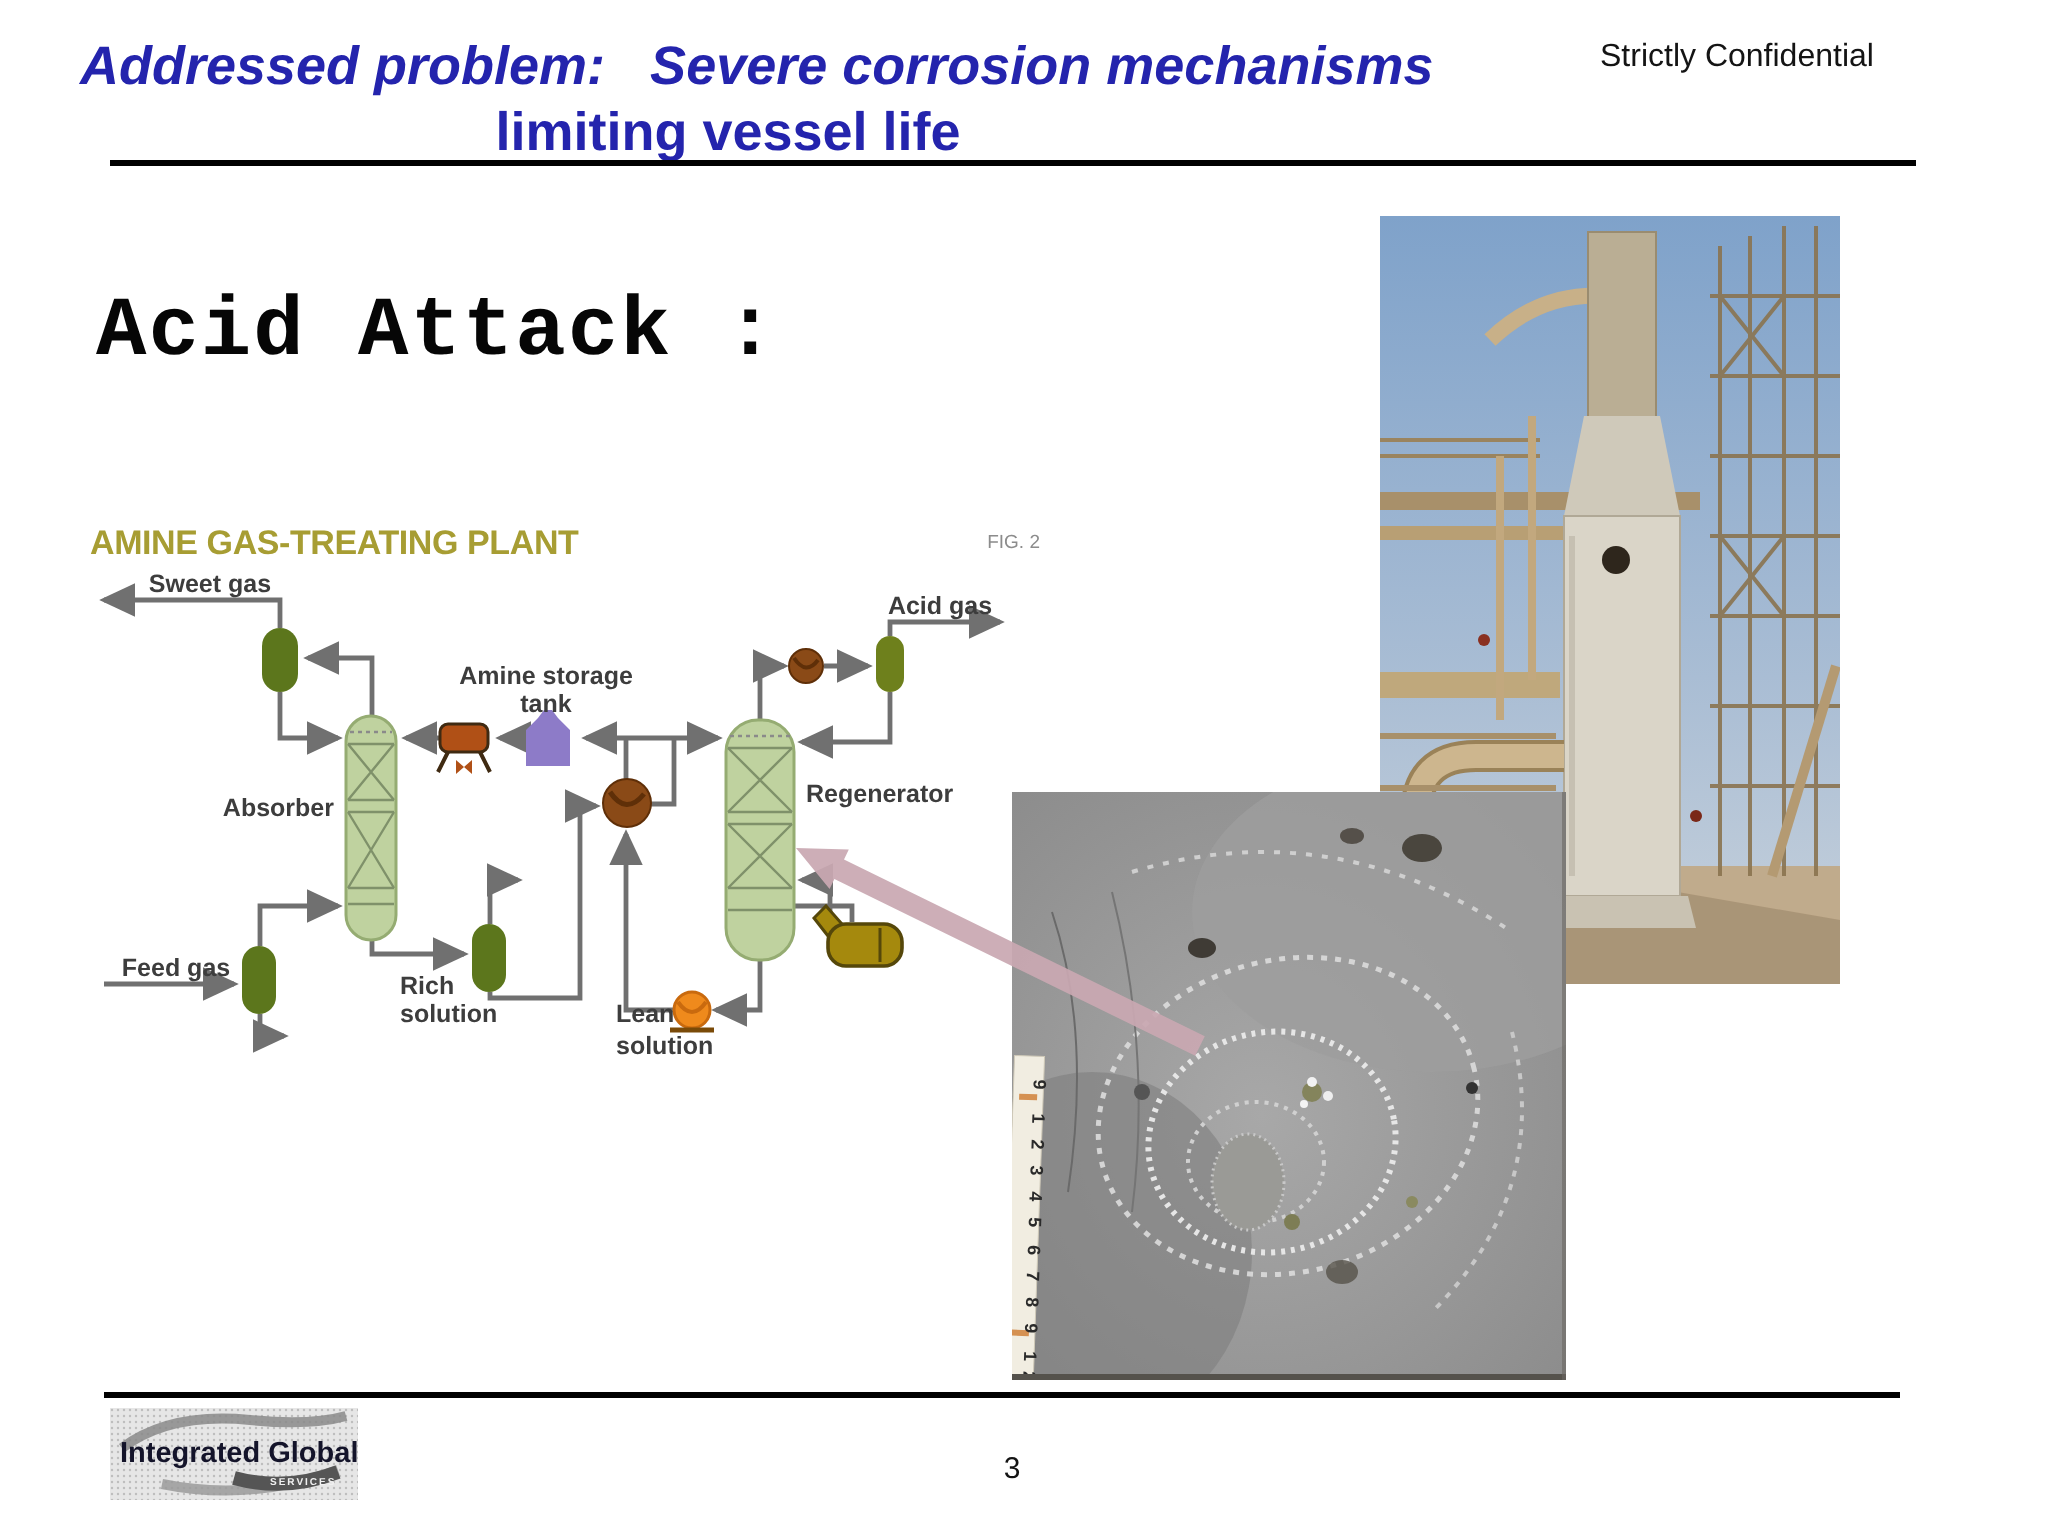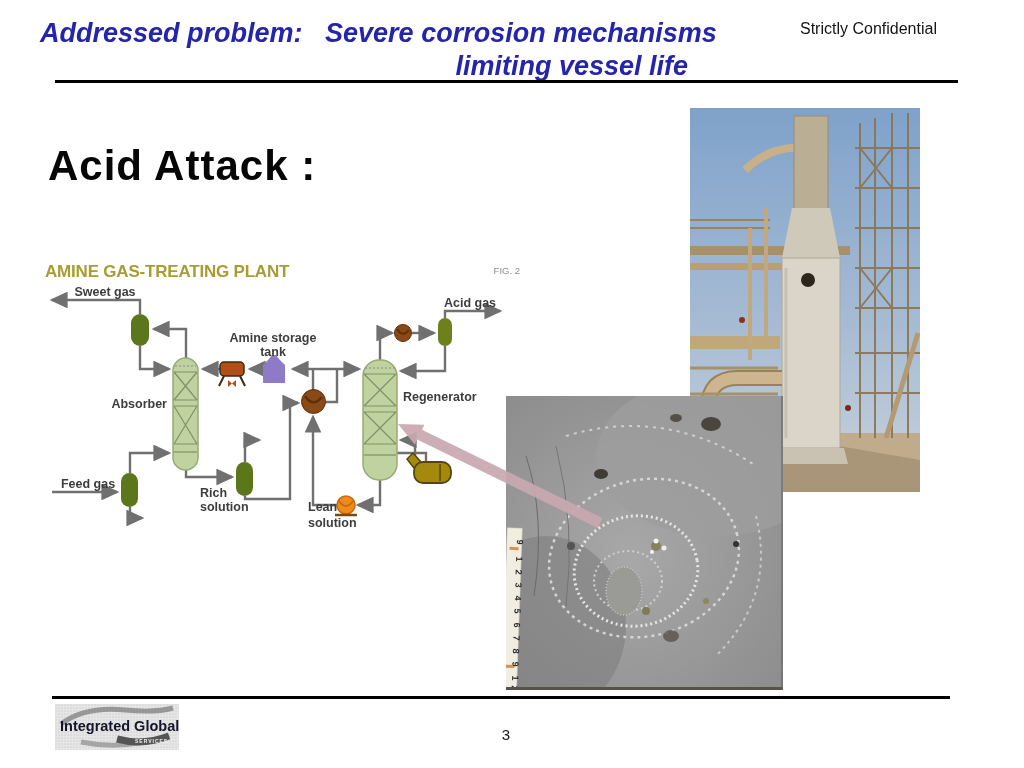--- a/index.html
+++ b/index.html
@@ -1,26 +1,26 @@
 <!DOCTYPE html>
 <html><head>
 <meta charset="utf-8">
 <style>
   html,body{margin:0;padding:0;background:#888;}
   #slide{position:relative;width:1024px;height:768px;background:#ffffff;overflow:hidden;
          font-family:"Liberation Sans",sans-serif;}
   .abs{position:absolute;}
   #title-block{left:40px;top:16px;width:650px;}
   #title-line1{font-size:27px;font-weight:700;font-style:italic;color:#2424ad;white-space:pre;line-height:34px;}
-  #title-line2{font-size:27px;font-weight:700;font-style:italic;color:#2424ad;text-align:right;line-height:33px;padding-right:2px;}
+  #title-line2{font-size:27px;font-weight:700;color:#2424ad;text-align:center;line-height:33px;padding-right:2px;}
   #confidential{left:800px;top:20px;font-size:16px;color:#141414;}
   .rule{background:#000;height:3px;}
   #header-rule{left:55px;top:80px;width:903px;}
   #footer-rule{left:52px;top:696px;width:898px;}
-  #section-heading{left:48px;top:142px;font-family:Liberation Sans, sans-serif;
+  #section-heading{left:48px;top:142px;font-family:Liberation Mono, monospace;
                    font-size:42px;font-weight:700;color:#060606;letter-spacing:1px;}
   #page-number{left:486px;top:726px;width:40px;text-align:center;font-size:15px;color:#141414;}
   svg text{font-family:"Liberation Sans",sans-serif;}
 </style>
 </head>
 <body>
 
 <div id="slide">
 
   <div class="abs" id="title-block">

